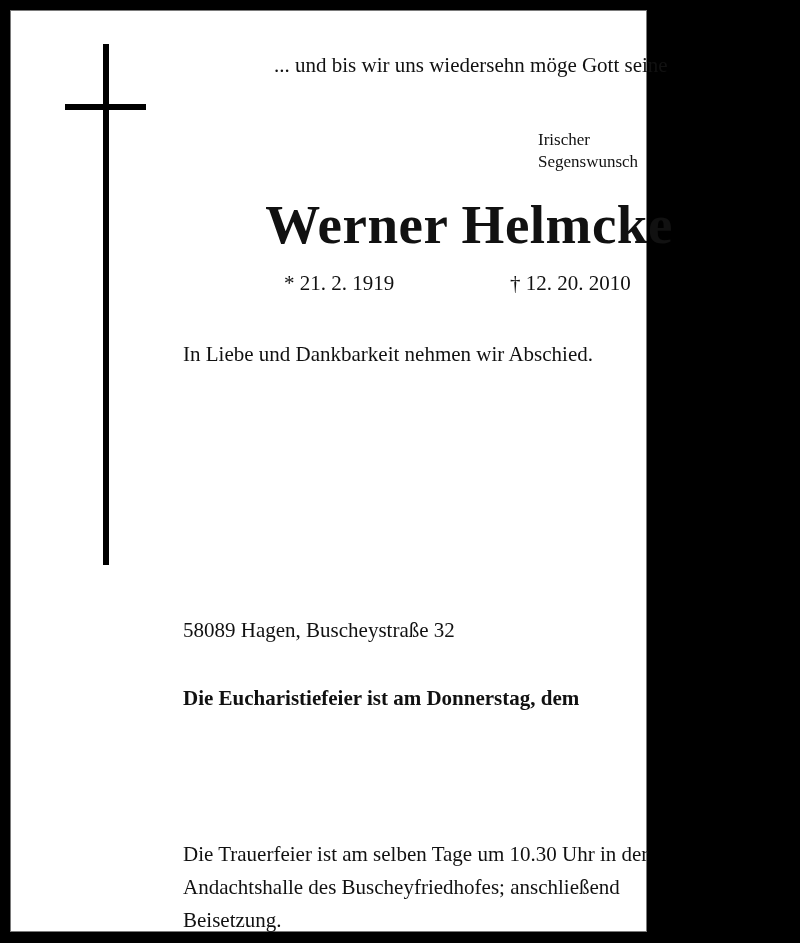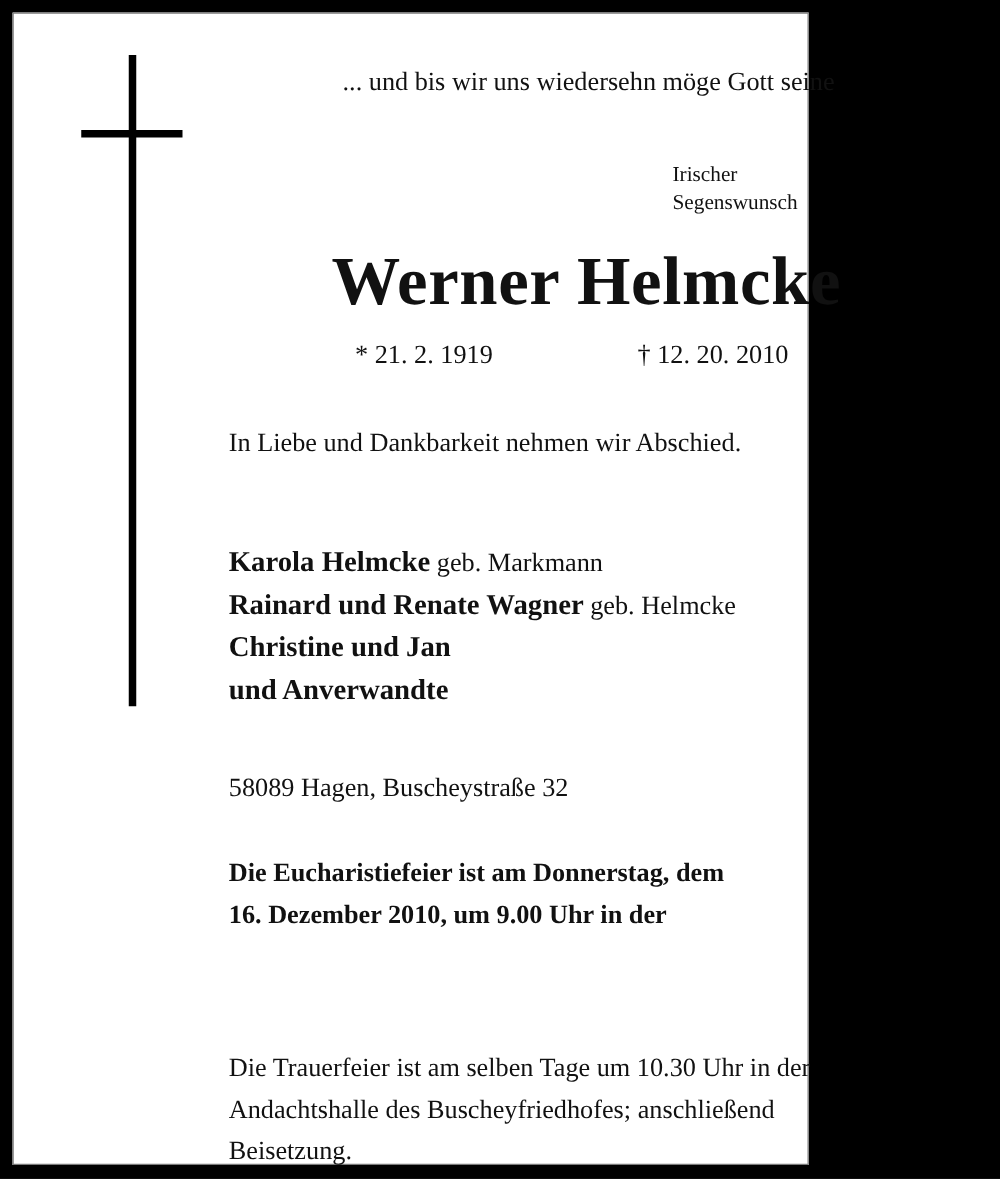--- a/index.html
+++ b/index.html
@@ -42,40 +42,25 @@
   </div>
   <div class="quote-src">Irischer Segenswunsch</div>
 
   <div class="name">Werner Helmcke</div>
 
   <div class="dates born">* 21. 2. 1919</div>
   <div class="dates died">† 12. 20. 2010</div>
 
   <div class="block farewell">In Liebe und Dankbarkeit nehmen wir Abschied.</div>
 
-  <div class="block family">
-    <span class="line">
-      <span class="b">Karola Helmcke</span><span class="n"> geb. Markmann</span>
-    </span>
-    <span class="line">
-      <span class="b">Rainard und Renate Wagner</span><span class="n"> geb. Helmcke</span>
-    </span>
-    <span class="line">
-      <span class="b">Christine und Jan</span>
-    </span>
-    <span class="line">
-      <span class="b">und Anverwandte</span>
-    </span>
-  </div>
 
   <div class="block address">58089 Hagen, Buscheystraße 32</div>
 
   <div class="block mass">
     <span class="line">Die Eucharistiefeier ist am Donnerstag, dem</span>
-    <span class="line">16. Dezember 2010, um 9.00 Uhr in der</span>
   </div>
 
   <div class="block funeral">
     <span class="line">Die Trauerfeier ist am selben Tage um 10.30 Uhr in der</span>
     <span class="line">Andachtshalle des Buscheyfriedhofes; anschließend</span>
     <span class="line">Beisetzung.</span>
   </div>
 </div>
 
 </body></html>

